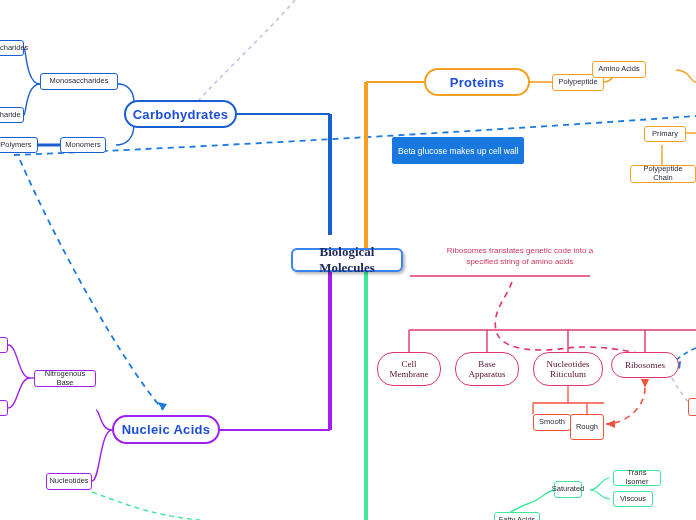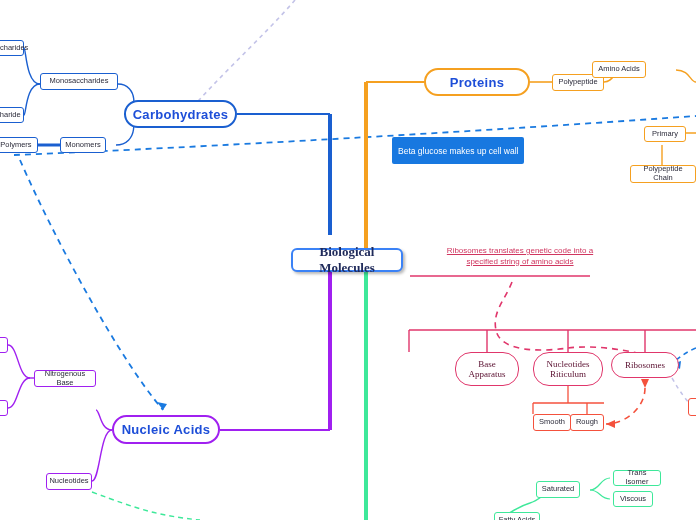--- a/index.html
+++ b/index.html
@@ -187,30 +187,32 @@
   <div class="node leaf orange" style="left:644px; top:126px; width:42px; height:16px;">Primary</div>
   <div class="node leaf orange" style="left:630px; top:165px; width:66px; height:18px;">Polypeptide Chain</div>
 
   <div class="node pill purple" style="left:112px; top:415px; width:108px; height:29px;">Nucleic Acids</div>
   <div class="node leaf purple" style="left:34px; top:370px; width:62px; height:17px;">Nitrogenous Base</div>
   <div class="node leaf purple" style="left:46px; top:473px; width:46px; height:17px;">Nucleotides</div>
   <div class="node leaf purple" style="left:-14px; top:337px; width:22px; height:16px;"></div>
   <div class="node leaf purple" style="left:-14px; top:400px; width:22px; height:16px;"></div>
 
   <div class="node leaf green" style="left:494px; top:512px; width:46px; height:16px;">Fatty Acids</div>
-  <div class="node leaf green" style="left:536px; top:481px; width:44px; height:17px;">Saturated</div>
+  <div class="node leaf green" style="left:554px; top:481px; width:28px; height:17px;">Saturated</div>
   <div class="node leaf green" style="left:613px; top:470px; width:48px; height:16px;">Trans Isomer</div>
   <div class="node leaf green" style="left:613px; top:491px; width:40px; height:16px;">Viscous</div>
 
+  <div class="node organelle" style="left:377px; top:352px; width:64px; height:34px;">Cell
+Membrane</div>
   <div class="node organelle" style="left:455px; top:352px; width:64px; height:34px;">Base
 Apparatus</div>
   <div class="node organelle" style="left:533px; top:352px; width:70px; height:34px;">Nucleotides
 Riticulum</div>
   <div class="node organelle" style="left:611px; top:352px; width:68px; height:26px;">Ribosomes</div>
   <div class="node leaf red" style="left:533px; top:414px; width:38px; height:17px;">Smooth</div>
-  <div class="node leaf red" style="left:570px; top:414px; width:34px; height:17px;">Rough</div>
+  <div class="node leaf red" style="left:570px; top:414px; width:34px; height:26px;">Rough</div>
   <div class="node leaf red" style="left:688px; top:398px; width:18px; height:18px;"></div>
 
   <div class="callout" style="left:392px; top:137px; height:27px;">Beta glucose makes up cell wall</div>
-  <div class="annotation" style="left:432px; top:246px; width:176px;text-decoration:underline;">Ribosomes translates genetic code into a
+  <div class="annotation" style="left:432px; top:246px; width:176px;">Ribosomes translates genetic code into a
 specified string of amino acids</div>
 
 </div>
 
 </body></html>

